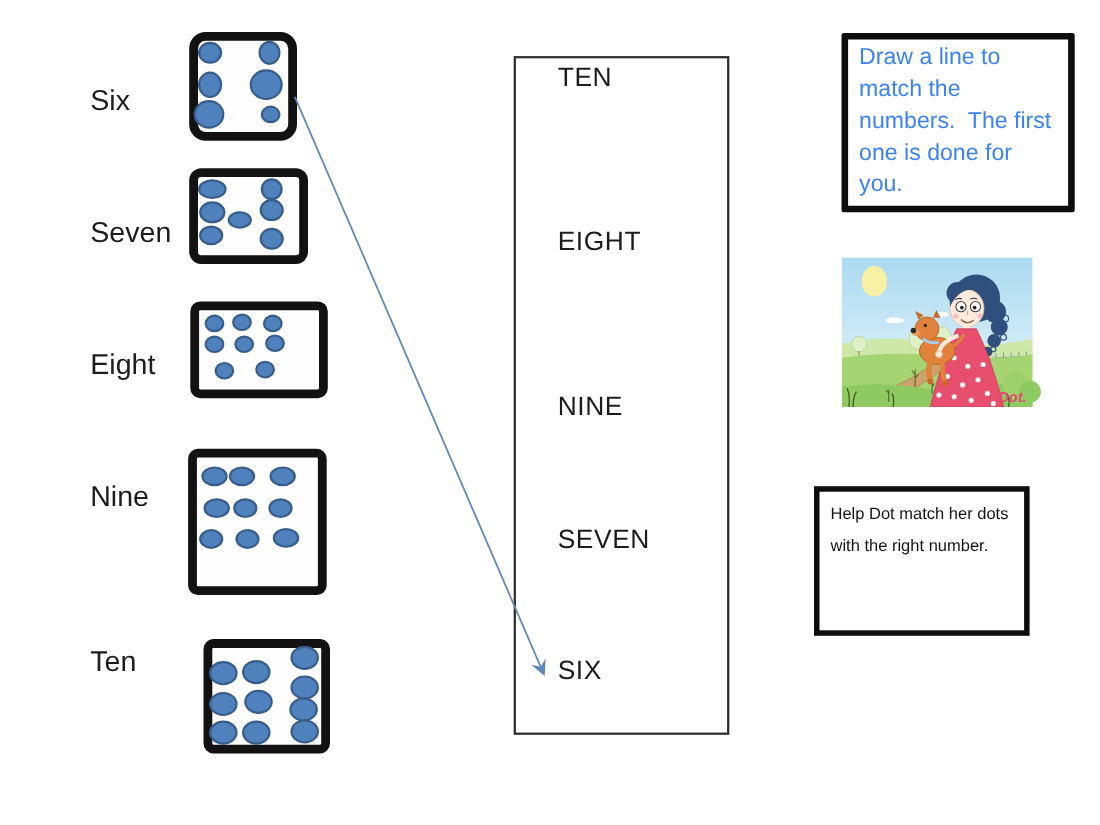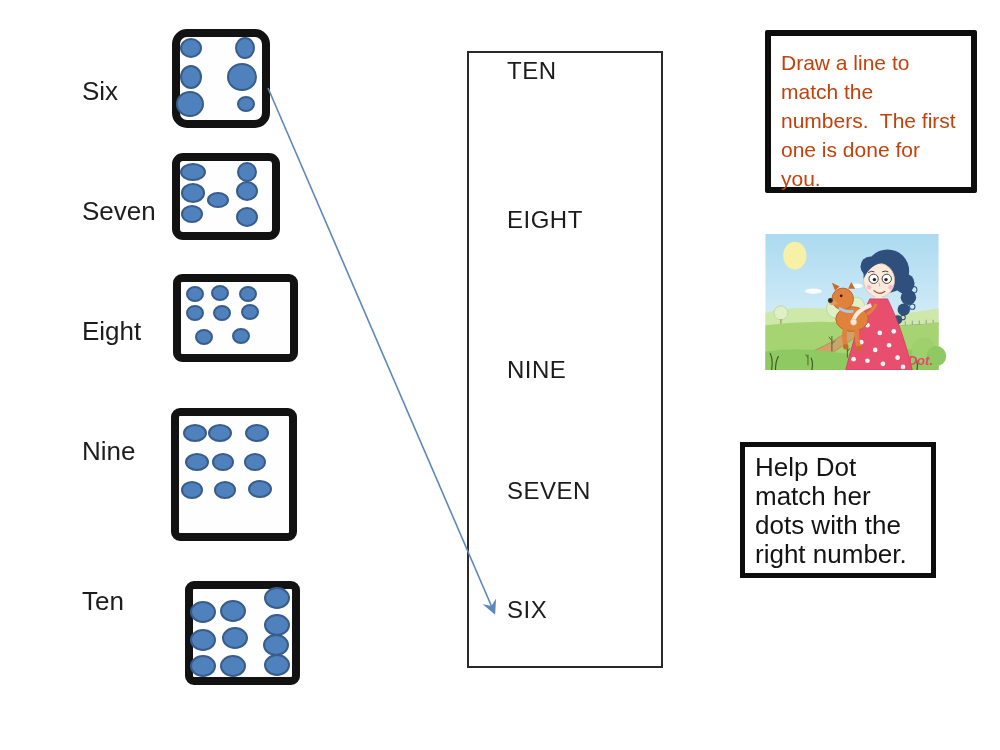--- a/index.html
+++ b/index.html
@@ -30,24 +30,24 @@
   .bank-word { position:absolute; left:507px; font-size:24px; color:#1c1c1c; letter-spacing:0.5px; }
   .bw-0 { top:57px; }
   .bw-1 { top:206px; }
   .bw-2 { top:356px; }
   .bw-3 { top:477px; }
   .bw-4 { top:596px; }
 
   
   .instruction-box { position:absolute; left:765px; top:30px; width:212px; height:163px;
     border:6px solid #0d0d0d; border-radius:2px; background:#fff;
-    padding:12px 10px; font-size:21px; line-height:29px; color:#c2410c; white-space:pre-wrap; }
+    padding:1px 10px; font-size:21px; line-height:29px; color:#3b82f6; white-space:pre-wrap; }
   .help-box { position:absolute; left:740px; top:442px; width:196px; height:136px;
     border:5px solid #0d0d0d; background:#fff;
-    padding:6px 10px; font-size:26px; line-height:29px; color:#141414; }
+    padding:6px 10px; font-size:15px; line-height:29px; color:#141414; }
 
   
   .illustration { position:absolute; left:740px; top:234px; width:224px; height:136px; }
   .illustration svg { display:block; width:100%; height:100%; }
 
   
   #overlay { position:absolute; left:0; top:0; width:1000px; height:750px;
     pointer-events:none; z-index:6; }
 </style>
 </head>

